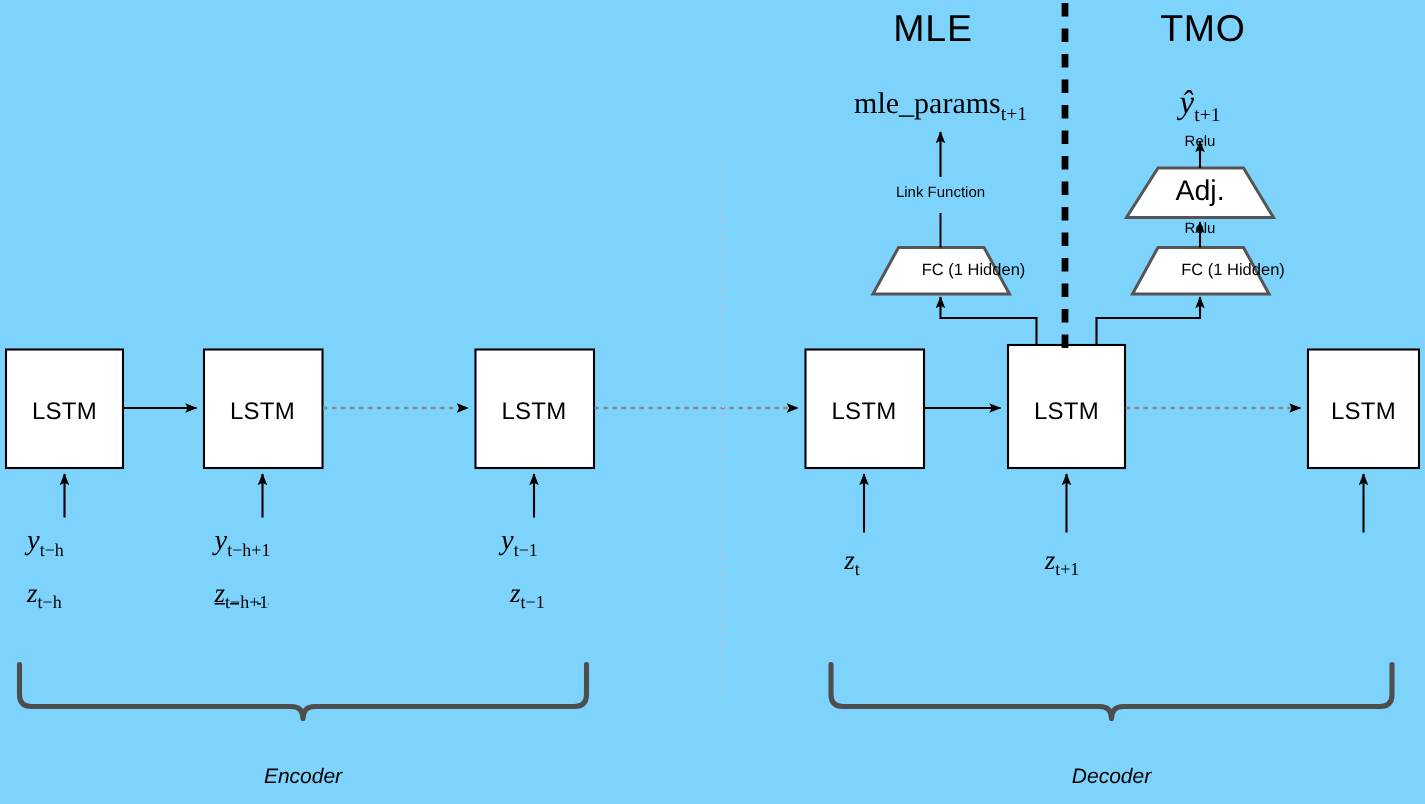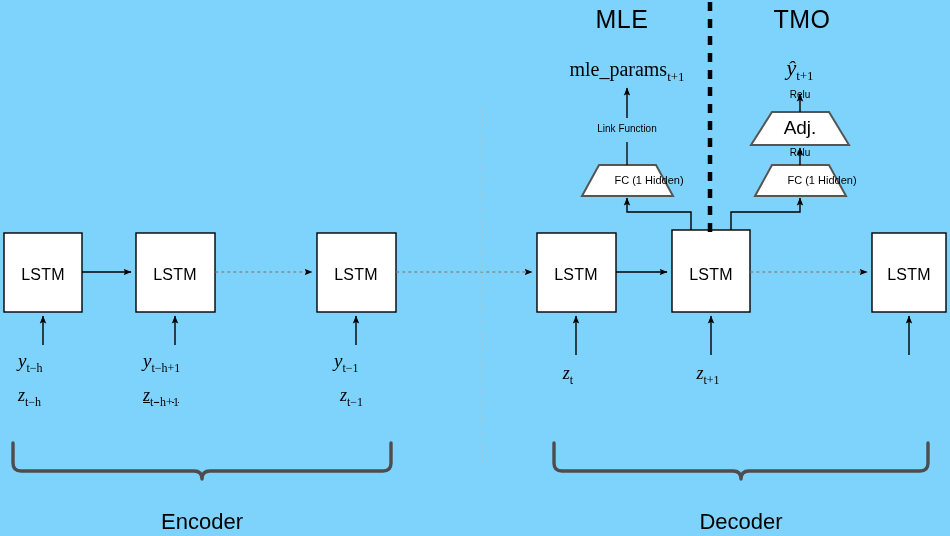--- a/index.html
+++ b/index.html
@@ -7,21 +7,21 @@
     position:relative;
     width:950px;height:536px;
     background:#7dd3fc;
     font-family:"Liberation Sans", sans-serif;
     overflow:hidden;
   }
   #svgroot{position:absolute;left:0;top:0;width:950px;height:536px;}
   .lbl{position:absolute;white-space:nowrap;color:#000;}
   .math{font-family:"Liberation Serif", serif;}
   .col-title{font-size:25px;letter-spacing:.5px;}
-  .sec-title{font-size:22px;}
+  .sec-title{font-size:14px;font-style:italic;}
   .box-lbl{font-size:16px;letter-spacing:.2px;}
   .trap-lbl{font-size:11px;padding-left:44px;}
   .small-lbl{font-size:10px;}
   .ctr{transform:translateX(-50%);}
 </style>
 </head>
 <body>
 
 <div id="root">
 

